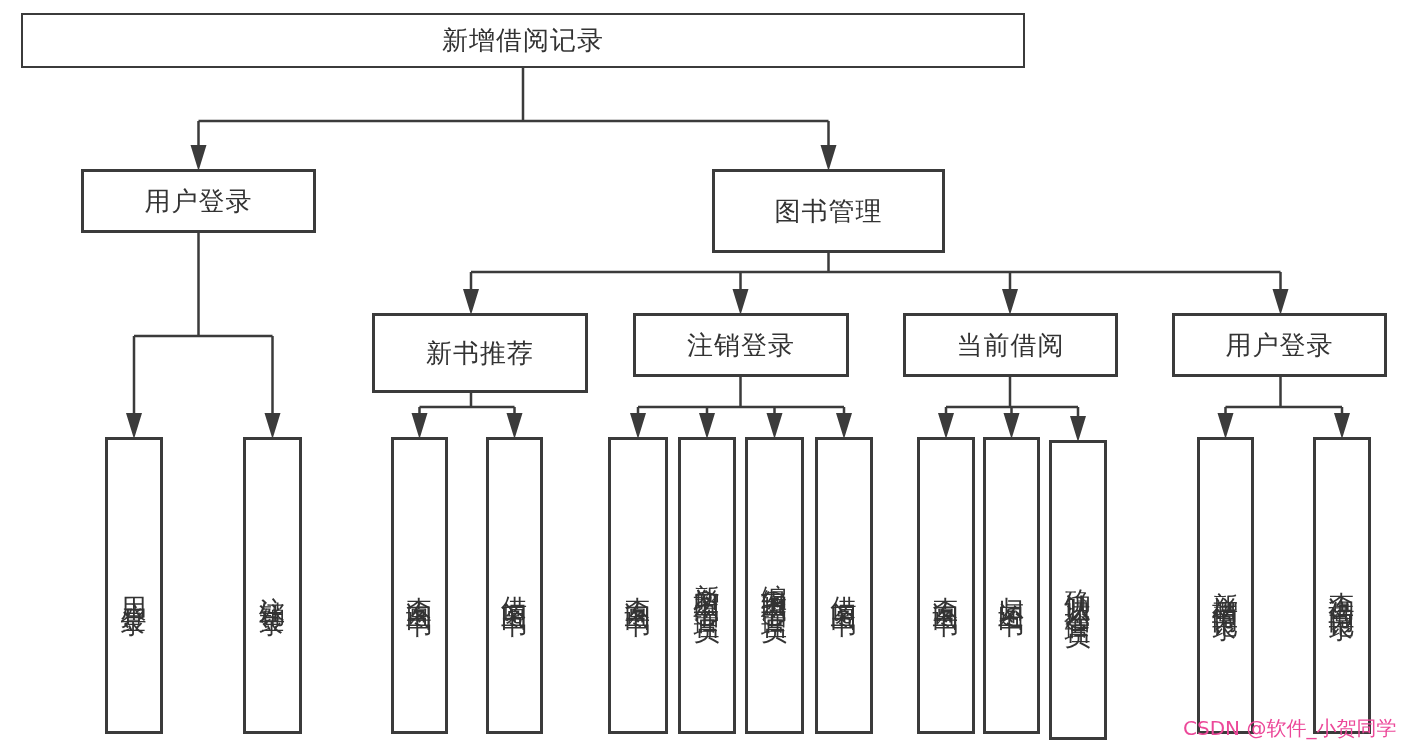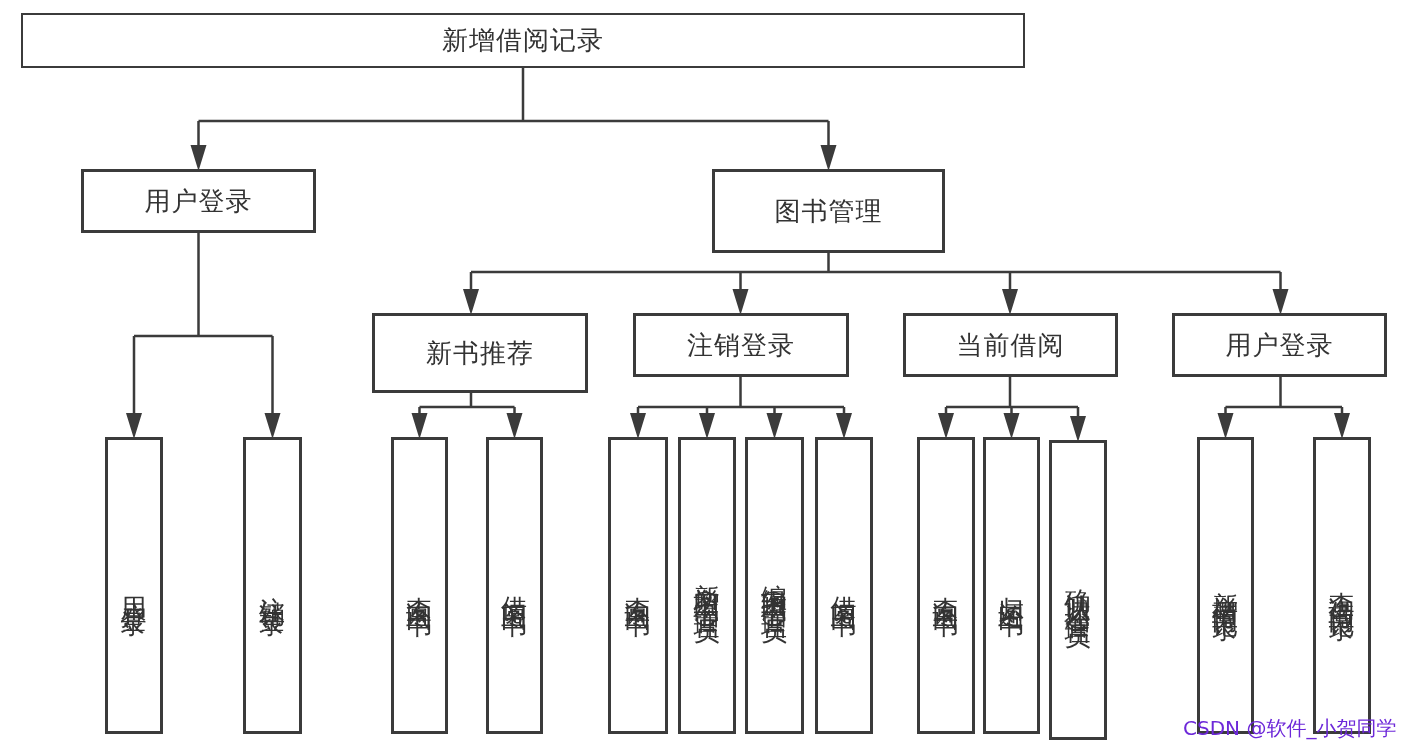--- a/index.html
+++ b/index.html
@@ -39,21 +39,21 @@
     letter-spacing:5px;
     line-height:1;
     color:#333333;
     white-space:nowrap;
   }
   .watermark{
     position:absolute;
     left:1183px;top:715px;
     z-index:3;
     font-size:20px;
-    color:#6d28d9;
+    color:#ec4899;
     white-space:nowrap;
   }
 </style>
 </head>
 <body>
 
 <div class="canvas">
 
   <svg class="connectors" viewBox="0 0 1405 747" xmlns="http://www.w3.org/2000/svg" aria-hidden="true">
     <path fill="none" stroke="#3b3b3b" stroke-width="2.5" d="

